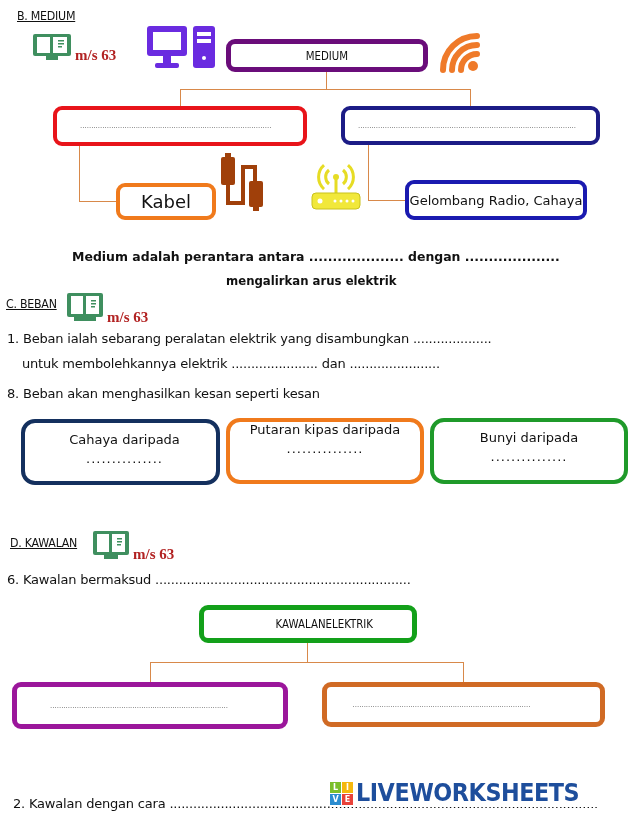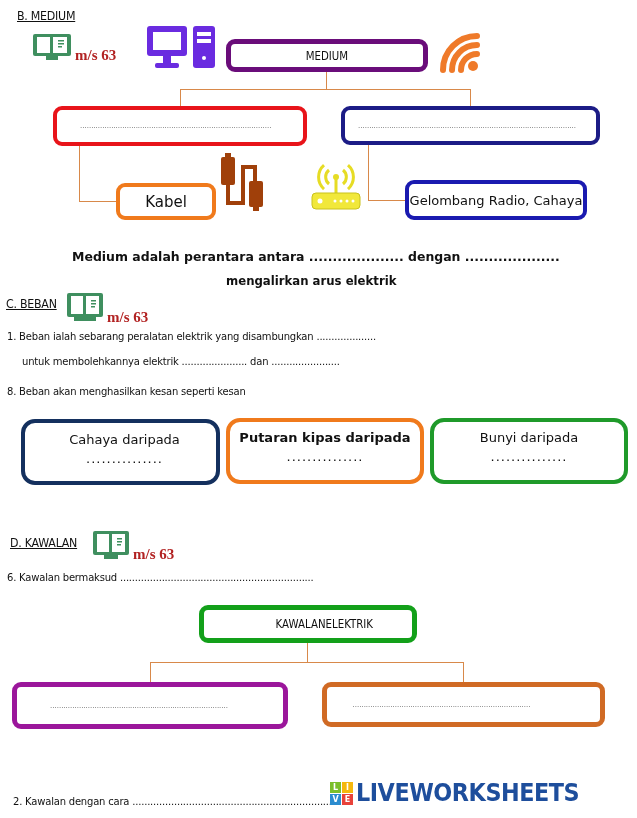--- a/index.html
+++ b/index.html
@@ -7,21 +7,21 @@
          font-family: "DejaVu Sans", sans-serif; color: #111; }
   .abs { position: absolute; }
   .heading { font-family: "DejaVu Sans", sans-serif; font-size: 13px; text-decoration: underline;
              letter-spacing: -0.3px; color: #111; transform: scaleX(0.85); transform-origin: left; }
   .ms { font-family: "Liberation Serif", serif; font-weight: bold; font-size: 15px; color: #b22222; }
   .box { position: absolute; background: #fff; box-sizing: border-box; display: flex;
          align-items: center; justify-content: center; border-radius: 9px; }
   .line { position: absolute; background: #d8894a; }
   .dots { font-family: "DejaVu Sans", sans-serif; font-size: 7px; color: #444; letter-spacing: 0; white-space: nowrap; overflow: hidden; }
   .txt { font-family: "DejaVu Sans", sans-serif; font-size: 13px; color: #111; white-space: nowrap; }
-  .q { font-size: 10px; letter-spacing: -0.2px; }
+  .q { font-size: 13px; letter-spacing: -0.2px; }
   .rbox { position: absolute; box-sizing: border-box; border-radius: 14px; background: #fff;
           text-align: center; font-size: 13px; }
 </style>
 </head>
 <body>
 
 <div class="abs heading" style="left:17px;top:8px;">B. MEDIUM</div>
 
 <div class="abs" style="left:32px;top:33px;">
   <svg width="40" height="28" viewBox="0 0 40 28">
@@ -73,21 +73,21 @@
 <div class="box" style="left:341px;top:106px;width:259px;height:39px;border:4px solid #1c1c86;">
   <span class="dots" style="width:225px;">..................................................................................................</span>
 </div>
 
 <div class="line" style="left:79px;top:146px;width:1px;height:56px;"></div>
 <div class="line" style="left:79px;top:201px;width:38px;height:1px;"></div>
 <div class="line" style="left:368px;top:145px;width:1px;height:56px;"></div>
 <div class="line" style="left:368px;top:200px;width:38px;height:1px;"></div>
 
 <div class="box" style="left:116px;top:183px;width:100px;height:37px;border:4px solid #f07a1c;">
-  <span class="txt" style="font-size:15px;">Kabel</span>
+  <span class="txt" style="font-size:18px;">Kabel</span>
 </div>
 
 <div class="abs" style="left:219px;top:153px;">
   <svg width="60" height="60" viewBox="0 0 60 60">
     <rect x="2" y="4" width="14" height="28" rx="2" fill="#a0400a"></rect>
     <rect x="6" y="0" width="6" height="6" fill="#a0400a"></rect>
     <path d="M9 32 V50 H24 V14 H36 V30" stroke="#a0400a" stroke-width="4" fill="none"></path>
     <rect x="30" y="28" width="14" height="26" rx="2" fill="#a0400a"></rect>
     <rect x="34" y="52" width="6" height="6" fill="#a0400a"></rect>
   </svg>
@@ -133,21 +133,21 @@
 
 <div class="abs txt q" style="left:7px;top:331px;">1. Beban ialah sebarang peralatan elektrik yang disambungkan ....................</div>
 <div class="abs txt q" style="left:22px;top:356px;">untuk membolehkannya elektrik ...................... dan .......................</div>
 <div class="abs txt q" style="left:7px;top:386px;">8. Beban akan menghasilkan kesan seperti kesan</div>
 
 <div class="rbox" style="left:21px;top:419px;width:199px;height:66px;border:4px solid #14305e;padding-left:8px;">
   <div style="margin-top:9px;">Cahaya daripada</div>
   <div style="margin-top:4px;letter-spacing:1px;">...............</div>
 </div>
 <div class="rbox" style="left:226px;top:418px;width:198px;height:66px;border:4px solid #f07a1c;">
-  <div style="margin-top:8px;font-weight:bold;">Putaran kipas daripada</div>
+  <div style="margin-top:0;">Putaran kipas daripada</div>
   <div style="margin-top:4px;letter-spacing:1px;">...............</div>
 </div>
 <div class="rbox" style="left:430px;top:418px;width:198px;height:66px;border:4px solid #1f9a2a;text-align:center;">
   <div style="margin-top:8px;">Bunyi daripada</div>
   <div style="margin-top:4px;letter-spacing:1px;">...............</div>
 </div>
 
 <div class="abs heading" style="left:10px;top:535px;">D. KAWALAN</div>
 <div class="abs" style="left:92px;top:530px;">
   <svg width="38" height="30" viewBox="0 0 38 30">

